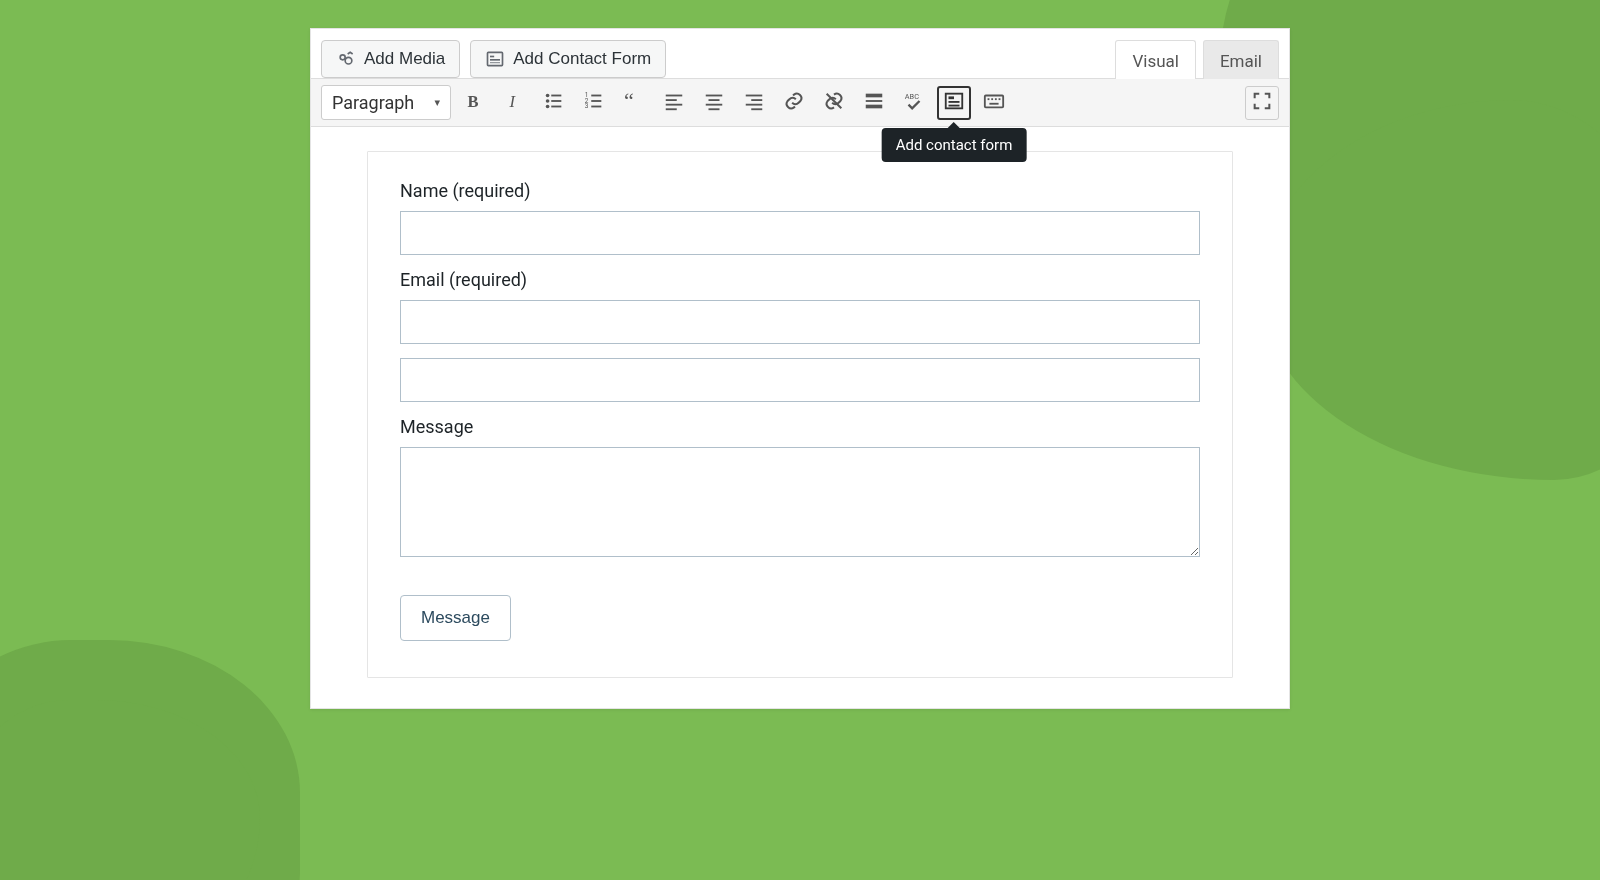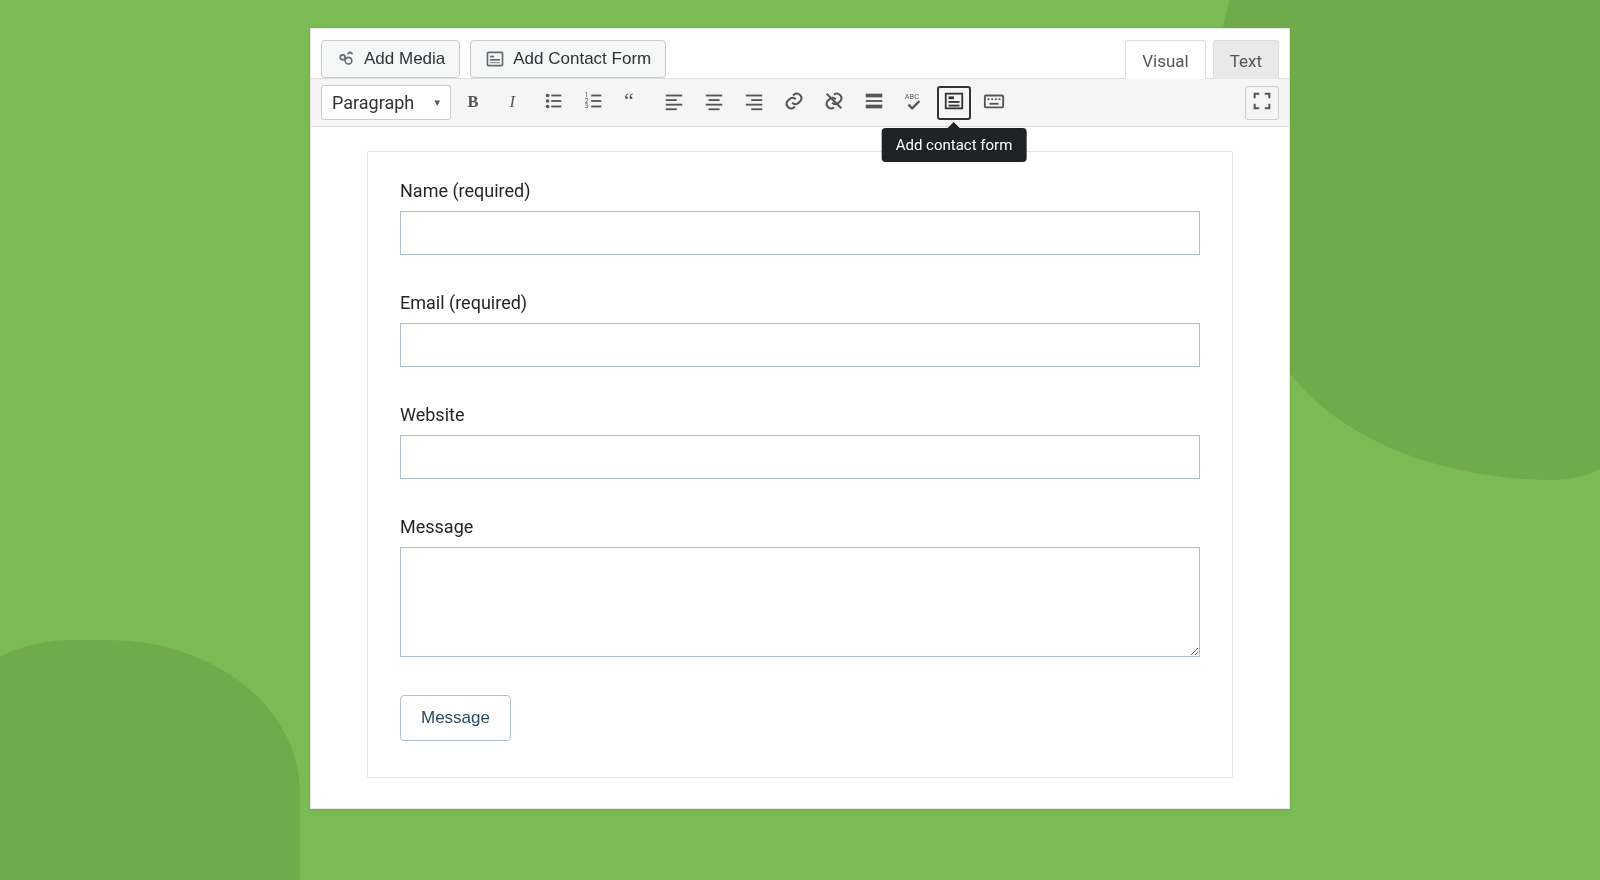--- a/index.html
+++ b/index.html
@@ -86,21 +86,21 @@
     content:""; position:absolute; top:-6px; left:50%; transform:translateX(-50%);
     border-left:6px solid transparent; border-right:6px solid transparent; border-bottom:6px solid #1d2327;
   }
 
   .canvas {
     background:#fff; padding: 24px 56px 30px 56px;
   }
   .form-card {
     border:1px solid #e5e5e5; border-radius:1px; padding: 28px 32px 36px 32px;
   }
-  .field { margin-bottom: 37px; }
+  .field { margin-bottom: 14px; }
   .field label {
     display:block; font-size:18px; color:#1d2327; margin-bottom:10px; font-weight:400;
   }
   .field input[type=text],
   .field textarea {
     width:100%; border:1px solid #b0bfca; padding:12px; font-size:16px;
     background:#fff; color:#333;
   }
   .field textarea { height:110px; resize:both; }
   .submit-wrap { margin-top: 34px; }
@@ -138,21 +138,21 @@
             <rect x="6" y="8" width="5" height="2"></rect>
               <rect x="6" y="12" width="12" height="2"></rect>
               <rect x="6" y="16" width="12" height="1"></rect>
           </svg>
         </span>
         <span>Add Contact Form</span>
       </button>
     </div>
     <div class="tabs">
       <div class="tab tab-visual">Visual</div>
-      <div class="tab tab-text">Text</div>
+      <div class="tab tab-text">Email</div>
     </div>
   </div>
 
   <div class="format-toolbar">
     <div class="para-select">
       <span>Paragraph</span>
     </div>
 
     <div class="tbtn">
       <span><svg viewBox="0 0 24 24">
@@ -278,21 +278,20 @@
         <label>Name (required)</label>
         <input type="text" value="" style="">
       </div>
 
       <div class="field">
         <label>Email (required)</label>
         <input type="text" value="" style="">
       </div>
 
       <div class="field">
-        <label>Website</label>
         <input type="text" value="" style="">
       </div>
 
       <div class="field" style="margin-bottom:0;">
         <label>Message</label>
         <textarea value="" style=""></textarea>
       </div>
 
       <div class="submit-wrap">
         <button class="submit-btn">Message</button>

